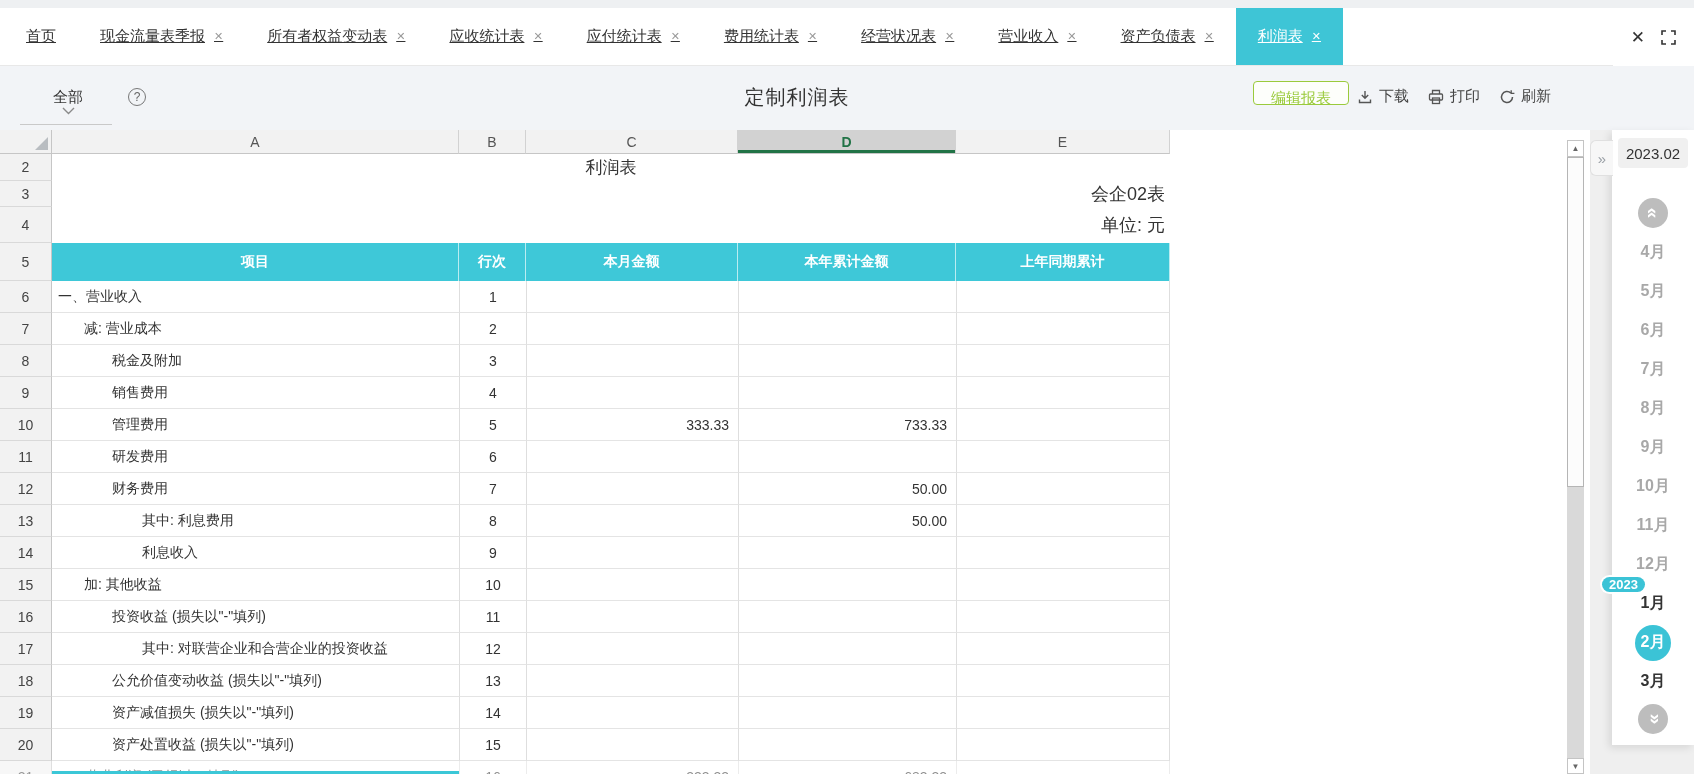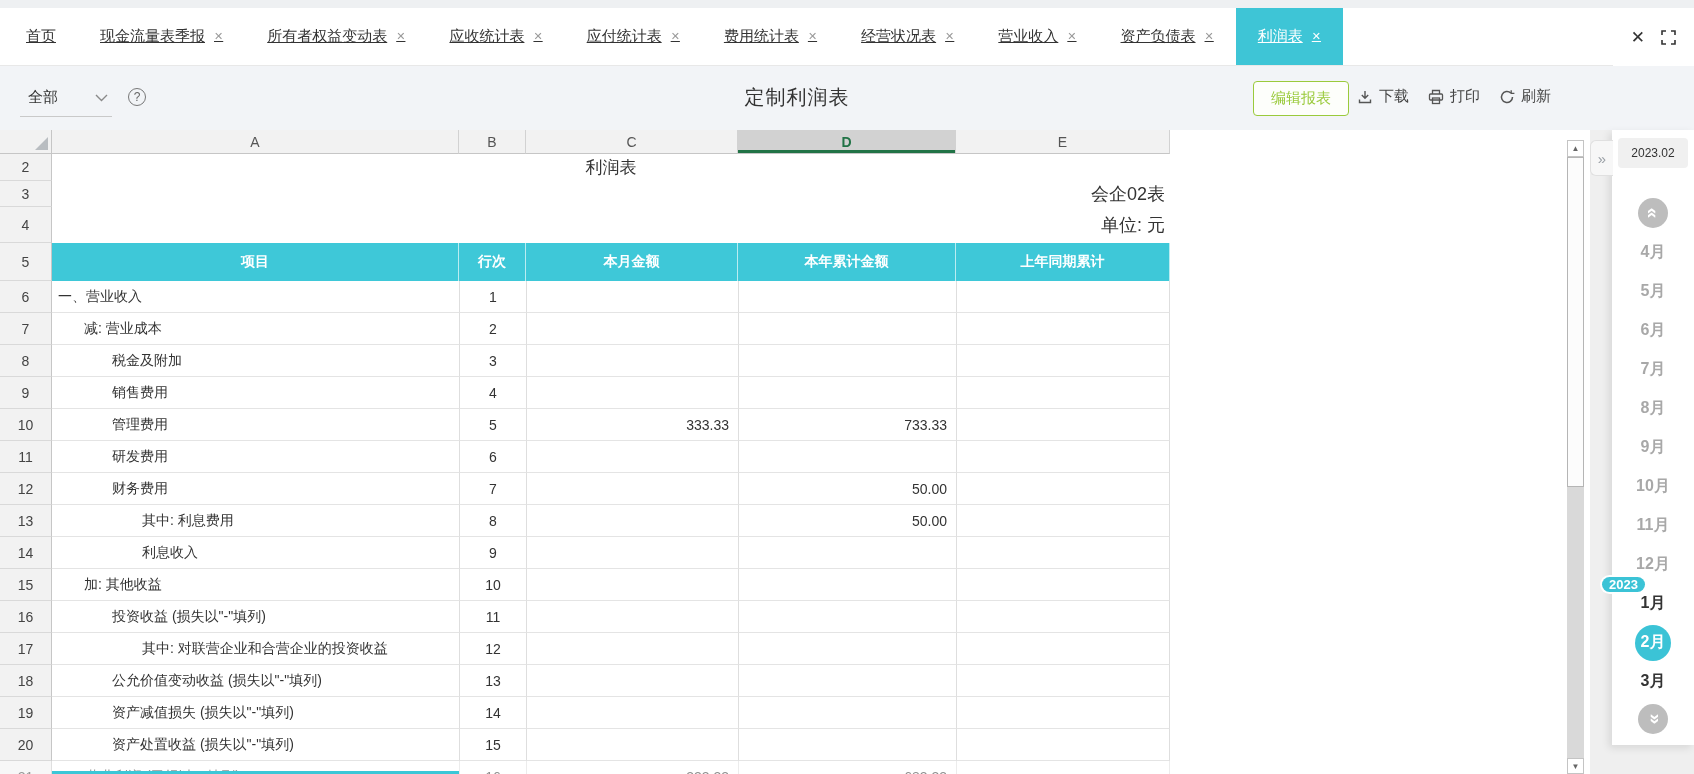--- a/index.html
+++ b/index.html
@@ -16,26 +16,26 @@
   .tab.active { background:#3ec5d6; color:#fff; }
   .tab.active .tab-x { color:#fff; }
   .win-icons { position:absolute; right:0; top:8px; height:58px; display:flex; align-items:center;
     gap:16px; padding:0 18px; background:#fff; }
   .win-x { font-size:17px; color:#333; cursor:pointer; }
 
   
   .toolbar { position:absolute; left:0; top:66px; width:100%; height:64px; background:#f2f4f7; }
   .filter { position:absolute; left:20px; top:20px; width:92px; padding:2px 4px 9px 8px;
     border-bottom:1px solid #c9c9c9; display:flex; justify-content:space-between; align-items:center;
-    font-size:15px; color:#333; cursor:pointer; }
+    font-size:15px; color:#333; cursor:pointer;flex-direction:column; }
   .help { position:absolute; left:128px; top:22px; width:18px; height:18px; border:1px solid #777;
     border-radius:50%; font-size:12px; color:#666; display:flex; align-items:center; justify-content:center; }
   .pagetitle { position:absolute; left:0; top:18px; width:1594px; text-align:center;
     font-size:20px; color:#333; letter-spacing:1px; }
-  .edit-btn { position:absolute; left:1253px; top:15px; height:35px; padding:0 17px; line-height:31px;
+  .edit-btn { position:absolute; left:1253px; top:15px; height:24px; padding:0 17px; line-height:31px;
     border:1px solid #9aca3c; border-radius:4px; color:#9aca3c; font-size:15px; background:#fdfefb; cursor:pointer; }
   .tool-link { position:absolute; top:21px; display:flex; align-items:center; gap:6px;
     font-size:15px; color:#444; cursor:pointer; }
   .tl-download { left:1357px; } .tl-print { left:1428px; } .tl-refresh { left:1499px; }
 
   
   .sheet { position:absolute; left:0; top:130px; width:1565px; height:644px; background:#fff; overflow:hidden; }
   .srow { display:grid; grid-template-columns:52px 407px 67px 212px 218px 214px; width:1170px; }
   .r-letters { height:24px; } .r2 { height:27px; } .r3 { height:26px; } .r4 { height:36px; }
   .r5 { height:38px; } .rdata { height:32px; }
@@ -70,21 +70,21 @@
   .sb-thumb { position:absolute; left:0; top:17px; width:17px; height:330px; background:#fcfcfc; border:1px solid #b5b5b5; }
   .sb-track { position:absolute; left:0; top:347px; width:17px; height:271px; background:#d9d9d9; }
   .collapse { position:absolute; left:1590px; top:140px; width:23px; height:36px; background:#f7f7f7;
     border:1px solid #e0e0e0; border-right:none; border-radius:6px 0 0 6px; color:#9aa0a6;
     font-size:15px; display:flex; align-items:center; justify-content:center; cursor:pointer; z-index:3; }
 
   
   .dpanel { position:absolute; left:1612px; top:130px; width:82px; height:615px; background:#fff;
     box-shadow:-3px 3px 8px rgba(0,0,0,.10); z-index:2; }
   .dp-head { margin:8px 6px 0; height:30px; background:#f0f0f0; border-radius:4px;
-    display:flex; align-items:center; justify-content:center; font-size:12px; color:#333; cursor:pointer; }
+    display:flex; align-items:center; justify-content:center; font-size:15px; color:#333; cursor:pointer; }
   .dp-circle { position:absolute; left:26px; width:30px; height:30px; border-radius:50%; background:#bdbdbd;
     color:#fff; display:flex; align-items:center; justify-content:center; cursor:pointer; }
   .dp-circle span { font-size:19px; font-weight:bold; display:block; }
   .dp-up { top:68px; } .dp-up span { transform:rotate(90deg); }
   .dp-down { top:574px; } .dp-down span { transform:rotate(-90deg); }
   .dp-months { position:absolute; left:0; top:103px; width:100%; }
   .mitem { height:39px; display:flex; align-items:center; justify-content:center;
     font-size:16px; font-weight:bold; cursor:pointer; }
   .m-muted { color:#a8a8a8; } .m-normal { color:#333; }
   .m-curwrap { color:#fff; }

